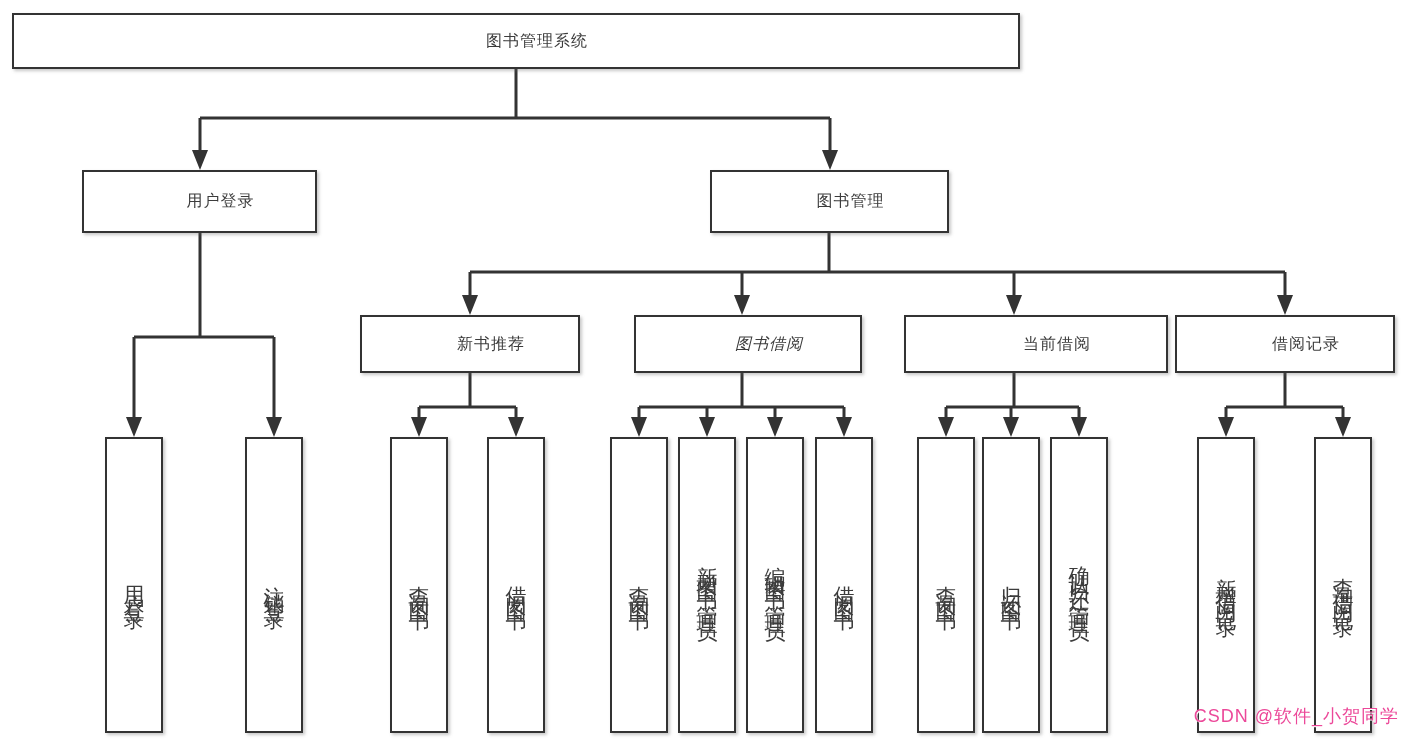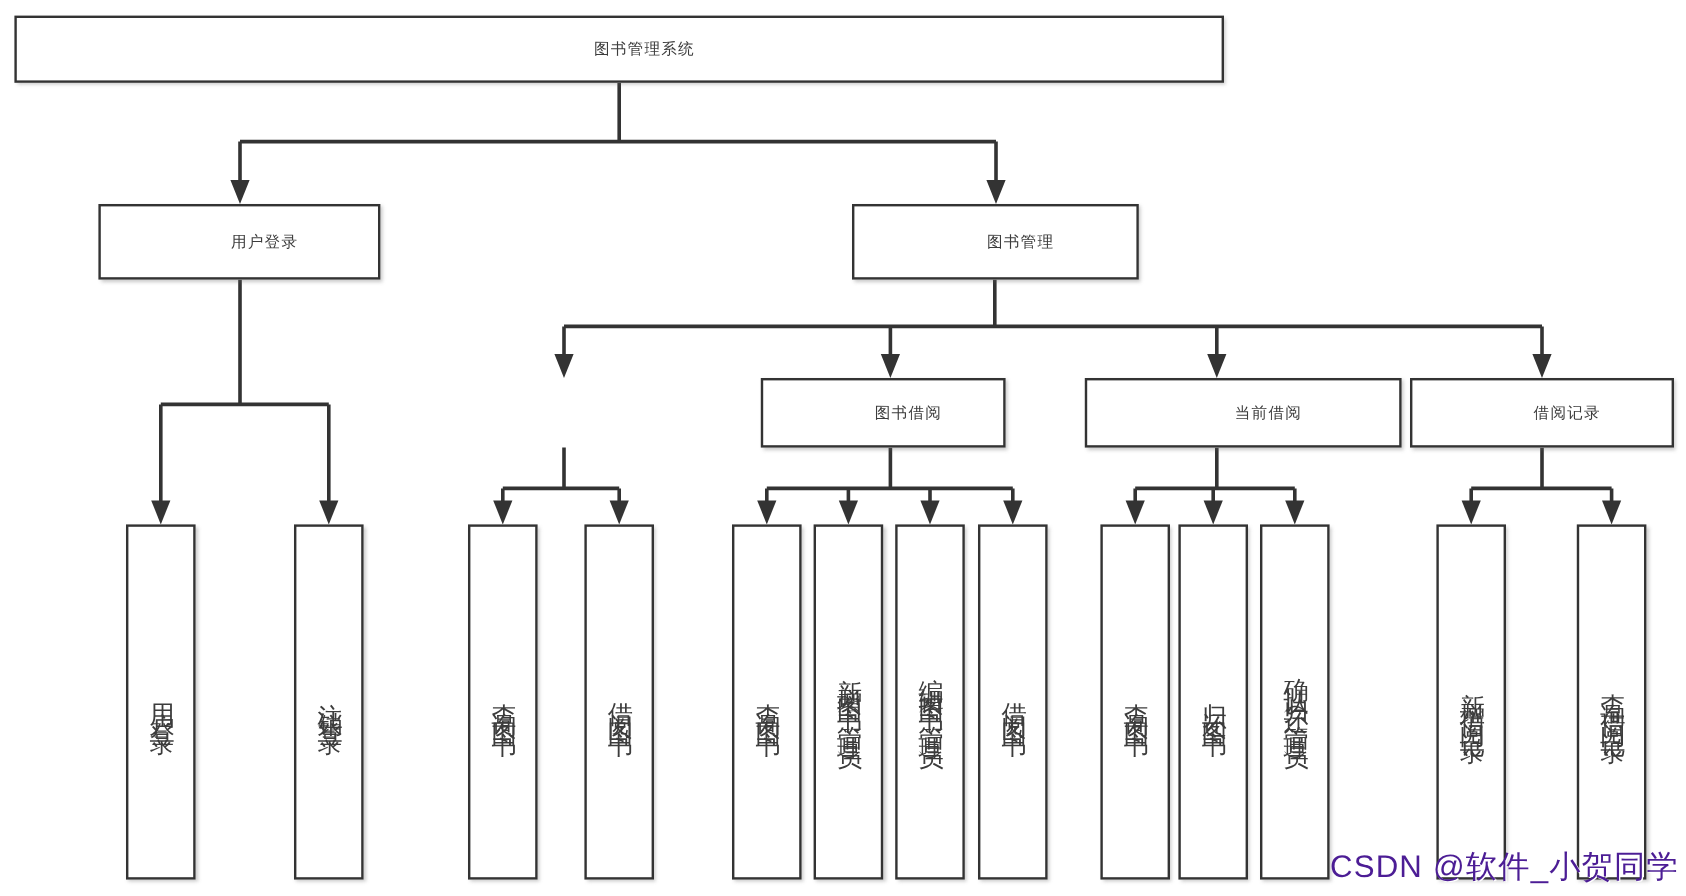--- a/index.html
+++ b/index.html
@@ -13,40 +13,40 @@
   #wires{position:absolute;left:0;top:0;width:1405px;height:747px;}
   .node{
     position:absolute;
     box-sizing:border-box;
     border:2.5px solid #333333;
     background:#ffffff;
     display:flex;align-items:center;justify-content:center;
     box-shadow:2px 2px 3px rgba(100,100,100,0.35);
     color:#3c3c3c;
   }
-  .hbox{font-size:13px;letter-spacing:1px;padding-left:42px;}
+  .hbox{font-size:16px;letter-spacing:1px;padding-left:42px;}
   .root{left:12px;top:13px;width:1008px;height:56px;}
   .lvl2{top:170px;height:63px;}
   .lvl3{top:315px;height:58px;}
   .vbox{
     top:437px;height:296px;width:58px;
   }
   .vtext{
     writing-mode:vertical-rl;
     text-orientation:mixed;
     font-size:21px;
     letter-spacing:8px;
     white-space:nowrap;
     color:#3c3c3c;
   }
   .watermark{
     position:absolute;
-    right:6px;bottom:7px;
-    font-size:26px;
-    color:#4c1d95;
+    right:6px;bottom:19px;
+    font-size:18px;
+    color:#ec4899;
     letter-spacing:1px;
     text-shadow:1px 1px 0 #ffffff;
   }
 </style>
 </head>
 <body>
 
 <div id="canvas">
 
   <svg id="wires" viewBox="0 0 1405 747" xmlns="http://www.w3.org/2000/svg">
@@ -93,21 +93,24 @@
     <span>图书管理系统</span>
   </div>
 
   <div class="node hbox lvl2" style="left:82px;width:235px;">
     <span>用户登录</span>
   </div>
   <div class="node hbox lvl2" style="left:710px;width:239px;justify-content:center;">
     <span>图书管理</span>
   </div>
 
-  <div class="node hbox lvl3" style="left:634px;width:204px;">
+  <div class="node hbox lvl3" style="left:360px;width:220px;">
+    <span>新书推荐</span>
+  </div>
+  <div class="node hbox lvl3" style="left:634px;width:228px;font-style:italic;">
     <span>图书借阅</span>
   </div>
   <div class="node hbox lvl3" style="left:904px;width:264px;">
     <span>当前借阅</span>
   </div>
   <div class="node hbox lvl3" style="left:1175px;width:220px;">
     <span>借阅记录</span>
   </div>
 
   <div class="node vbox" style="left:105px;">

